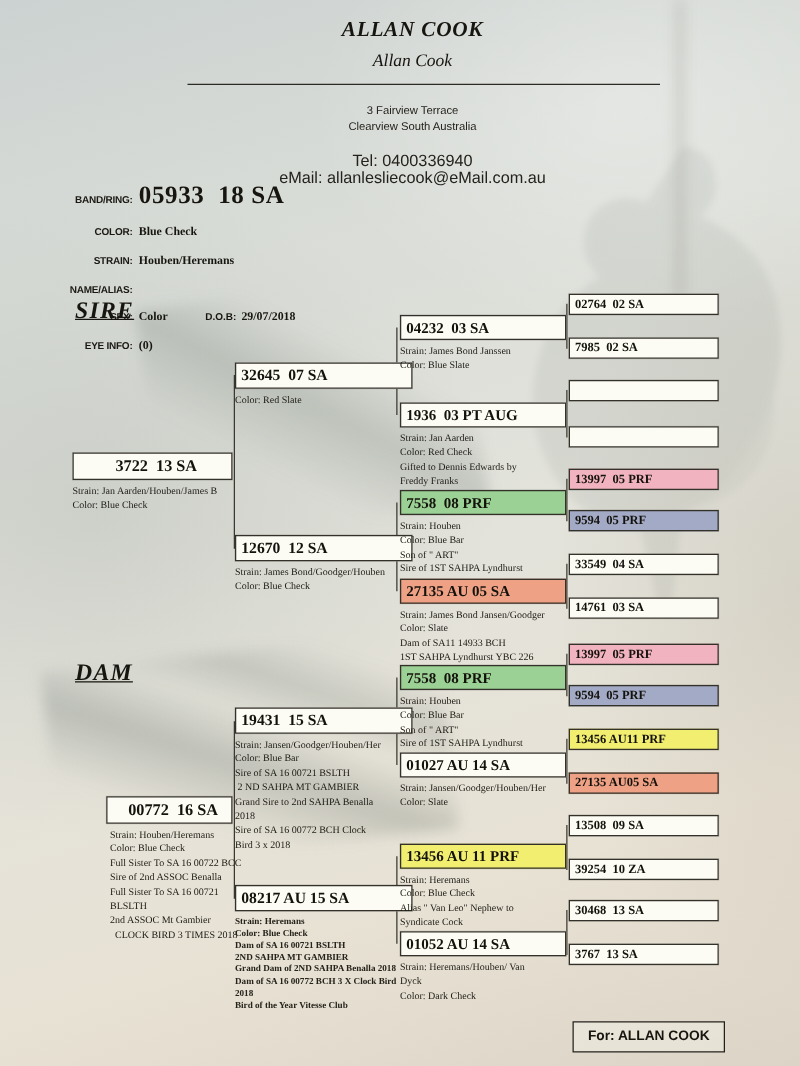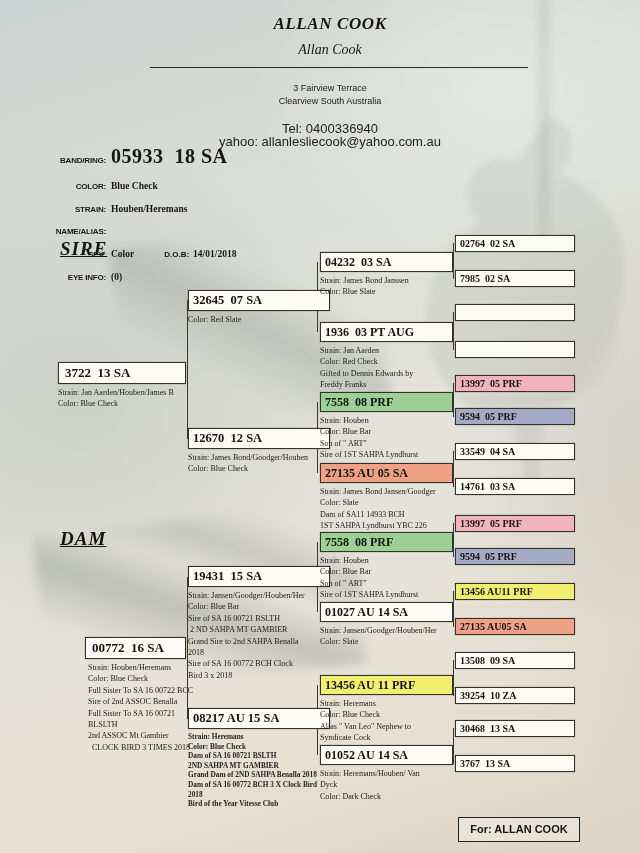--- a/index.html
+++ b/index.html
@@ -26,21 +26,21 @@
   .irow{display:flex;align-items:baseline;margin-bottom:1px;margin-top:13px;}
   .ilabel{font-family:"Liberation Sans",sans-serif;font-weight:bold;font-size:8px;width:78px;text-align:right;margin-right:5px;letter-spacing:-.2px;color:#1b1913;flex:none;}
   .ival{font-weight:bold;font-size:9.5px;white-space:pre;}
   .ival.band{font-size:20px;letter-spacing:.5px;}
   .ilabel2{font-family:"Liberation Sans",sans-serif;font-weight:bold;font-size:8px;margin-left:30px;margin-right:4px;}
   
   .seclbl{position:absolute;left:60px;font-size:19px;font-weight:bold;font-style:italic;text-decoration:underline;letter-spacing:1px;}
   
   .pbox{position:absolute;box-sizing:border-box;}
   .bhdr{border:1px solid #33312a;background:#fdfcf4;font-weight:bold;white-space:pre;box-sizing:border-box;color:#14120c;box-shadow:0 0 0 .3px rgba(60,60,50,.35);font-family:Liberation Serif, serif;}
-  .g1h{height:22px;font-size:13px;line-height:20px;padding-left:6px;}
+  .g1h{height:22px;font-size:13px;line-height:20px;padding-left:6px;text-align:center;}
   .g2h{height:21px;font-size:12.5px;line-height:19px;padding-left:4px;}
   .g3h{height:20px;font-size:12px;line-height:18px;padding-left:4px;}
   .g4{left:455px;width:120px;height:17px;font-size:10px;line-height:15px;padding-left:4px;}
   .det{white-space:pre-line;font-size:8px;line-height:11.4px;margin-top:3px;color:#1e1c15;}
   .det.tight{font-size:7.3px;line-height:9.6px;font-weight:bold;color:#26231b;}
   .vl{position:absolute;width:0;border-left:1.2px solid #3a382f;}
   
   .produced{position:absolute;left:168px;top:827px;font-family:"Liberation Sans",sans-serif;font-size:7.5px;color:#3a382f;}
   .forbox{position:absolute;left:458px;top:817px;width:122px;height:25px;border:1.6px solid #22201a;box-sizing:border-box;text-align:center;font-family:"Liberation Sans",sans-serif;font-weight:bold;font-size:11px;line-height:22px;background:rgba(250,248,240,.35);}
 </style>
@@ -62,21 +62,21 @@
     <div class="hname">Allan Cook</div>
   </div>
   <div class="hrule"></div>
   <div class="hdrblk" style="top:70px">
     <div class="haddr">
       <div>3 Fairview Terrace</div>
       <div>Clearview South Australia</div>
     </div>
     <div class="hcontact">
       <div>Tel: 0400336940</div>
-      <div>yahoo: allanlesliecook@yahoo.com.au</div>
+      <div>eMail: allanlesliecook@eMail.com.au</div>
     </div>
   </div>
 
   <div class="info">
     <div class="irow">
       <span class="ilabel">BAND/RING:</span>
       <span class="ival band">05933  18 SA</span>
     </div>
     <div class="irow">
       <span class="ilabel">COLOR:</span>
@@ -87,21 +87,21 @@
       <span class="ival">Houben/Heremans</span>
     </div>
     <div class="irow">
       <span class="ilabel">NAME/ALIAS:</span>
       <span class="ival"></span>
     </div>
     <div class="irow">
       <span class="ilabel">SEX:</span>
       <span class="ival">Color</span>
       <span class="ilabel2">D.O.B: </span>
-      <span class="ival">14/01/2018</span>
+      <span class="ival">29/07/2018</span>
     </div>
     <div class="irow">
       <span class="ilabel">EYE INFO:</span>
       <span class="ival">(0)</span>
     </div>
   </div>
 
   <div class="seclbl" style="top:238px">SIRE</div>
   <div class="seclbl" style="top:528px">DAM</div>
 

